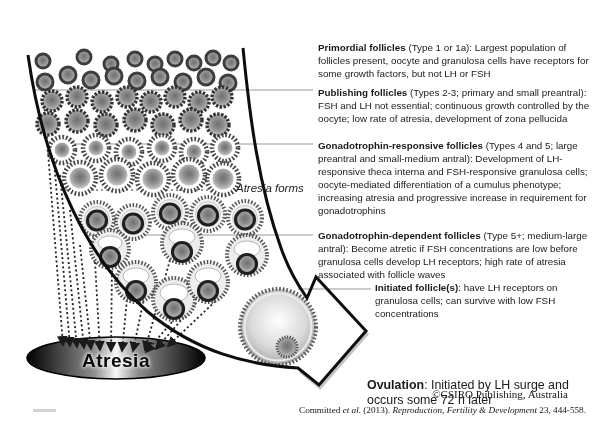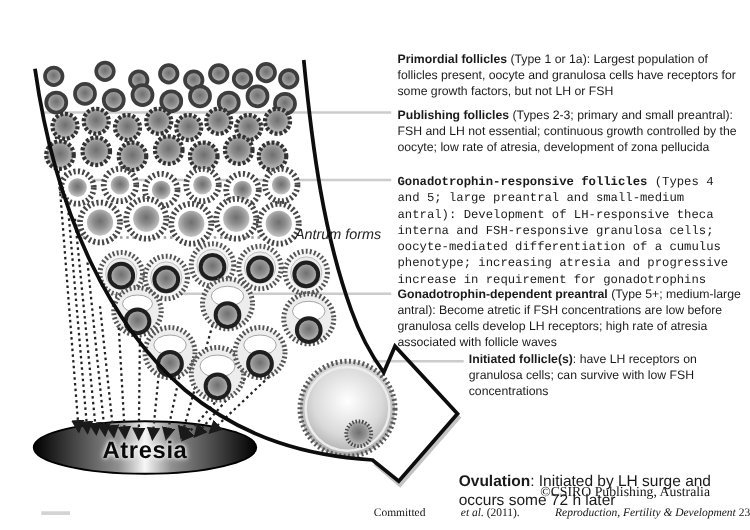--- a/index.html
+++ b/index.html
@@ -12,21 +12,21 @@
   .tblock.big{font-size:12.4px;line-height:15px;}
   #antrum-label{position:absolute;left:236px;top:182px;font-style:italic;
        font-size:11.5px;color:#222;}
   #atresia-label{position:absolute;left:46px;top:350px;width:140px;text-align:center;
        font-weight:bold;font-size:19px;letter-spacing:0.5px;color:#0a0a0a;
        text-shadow:0 0 3px #fff,0 0 5px #fff;}
   #publisher{position:absolute;left:380px;top:388px;width:188px;text-align:right;
        font-family:"Liberation Serif",serif;font-size:11px;color:#141414;}
   #citation{position:absolute;left:299px;top:405px;white-space:nowrap;
        font-family:"Liberation Serif",serif;font-size:9.2px;color:#141414;}
-  #citation .i{font-style:italic;margin-left:26px;}
+  #citation .i{font-style:italic;}
   #citation .b{font-weight:normal;text-align:right;}
   #fine-print{position:absolute;left:33px;top:409px;width:23px;height:3px;
        background:#c9c9c9;opacity:.8;}
 </style>
 </head>
 <body>
 
 <div id="stage">
 
   <svg id="diagram-svg" width="600" height="424" viewBox="0 0 600 424">
@@ -284,28 +284,28 @@
       </g>
     <g id="layer-outline">
         <path d="M 300 371 L 320 388 L 368 333" fill="none" stroke="#c4c4c4" stroke-width="3"></path>
         <path d="M 28 55 C 45 175 90 262 148 312 C 196 352 248 365 298 368 L 319 385 L 366 331 L 316 277 L 307 298 C 297 284 288 268 281 248 C 259 187 250 120 243 48" fill="none" stroke="#0d0d0d" stroke-width="3" stroke-linejoin="miter"></path>
       </g>
   </svg>
 
   <div id="text-column">
       <div class="tblock" style="left: 318px; top: 41px; width: 272px;"><b>Primordial follicles</b> (Type 1 or 1a): Largest population of follicles present, oocyte and granulosa cells have receptors for some growth factors, but not LH or FSH</div>
       <div class="tblock" style="left: 318px; top: 86px; width: 272px;"><b>Publishing follicles</b> (Types 2-3; primary and small preantral): FSH and LH not essential; continuous growth controlled by the oocyte; low rate of atresia, development of zona pellucida</div>
-      <div class="tblock" style="left: 318px; top: 139px; width: 274px; font-family: Liberation Mono, monospace;"><b>Gonadotrophin-responsive follicles</b> (Types 4 and 5; large preantral and small-medium antral): Development of LH-responsive theca interna and FSH-responsive granulosa cells; oocyte-mediated differentiation of a cumulus phenotype; increasing atresia and progressive increase in requirement for gonadotrophins</div>
-      <div class="tblock" style="left: 318px; top: 229px; width: 278px;"><b>Gonadotrophin-dependent preantral</b> (Type 5+; medium-large antral): Become atretic if FSH concentrations are low before granulosa cells develop LH receptors; high rate of atresia associated with follicle waves</div>
+      <div class="tblock" style="left: 318px; top: 139px; width: 274px;"><b>Gonadotrophin-responsive follicles</b> (Types 4 and 5; large preantral and small-medium antral): Development of LH-responsive theca interna and FSH-responsive granulosa cells; oocyte-mediated differentiation of a cumulus phenotype; increasing atresia and progressive increase in requirement for gonadotrophins</div>
+      <div class="tblock" style="left: 318px; top: 229px; width: 278px;"><b>Gonadotrophin-dependent follicles</b> (Type 5+; medium-large antral): Become atretic if FSH concentrations are low before granulosa cells develop LH receptors; high rate of atresia associated with follicle waves</div>
       <div class="tblock" style="left: 375px; top: 281px; width: 214px;"><b>Initiated follicle(s)</b>: have LH receptors on granulosa cells; can survive with low FSH concentrations</div>
       <div class="tblock big" style="left: 367px; top: 330px; width: 210px; margin-top: 48px;"><b>Ovulation</b>: Initiated by LH surge and occurs some 72 h later</div>
     </div>
 
-  <div id="antrum-label">Antrum forms</div>
+  <div id="antrum-label">Atresia forms</div>
 
   <div id="publisher">©CSIRO Publishing, Australia</div>
 
   <div id="atresia-label">Atresia</div>
 
-  <div id="citation"><span>Committed </span><span class="i">et al.</span><span> (2011). </span><span class="i">Reproduction, Fertility &amp; Development</span><span> </span><span class="b">23</span><span>, 444-558.</span></div>
+  <div id="citation"><span>Committed </span><span class="i">et al.</span><span> (2013). </span><span class="i">Reproduction, Fertility &amp; Development</span><span> </span><span class="b">23</span><span>, 444-558.</span></div>
 
   <div id="fine-print"></div>
 </div>
 
 </body></html>

